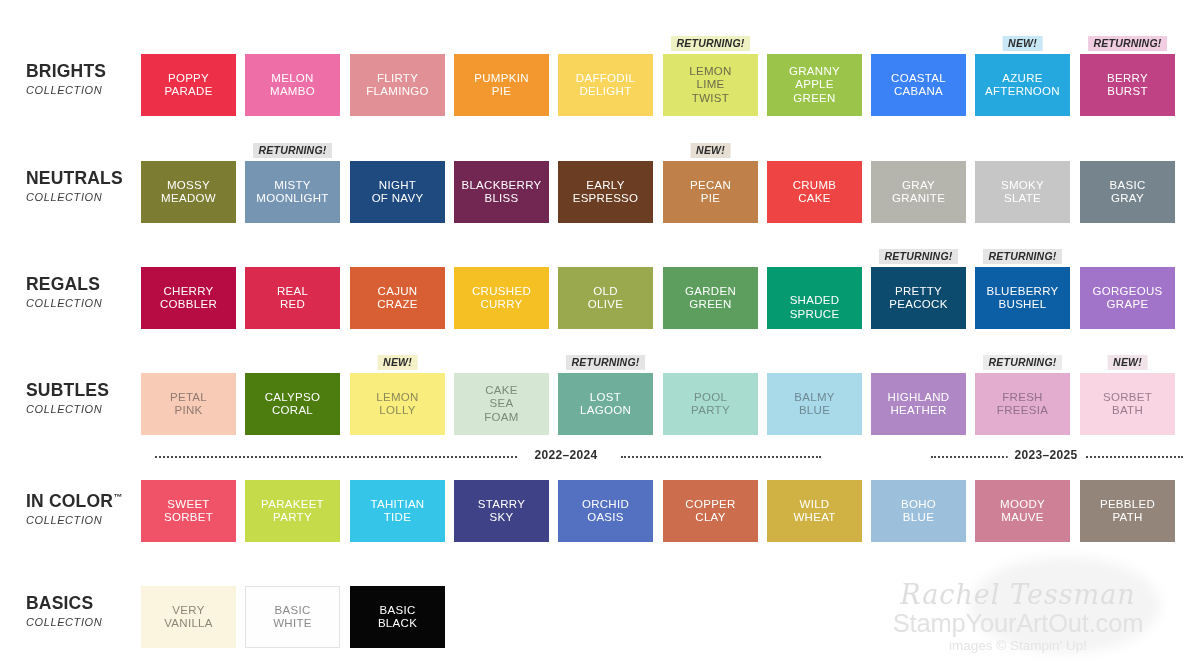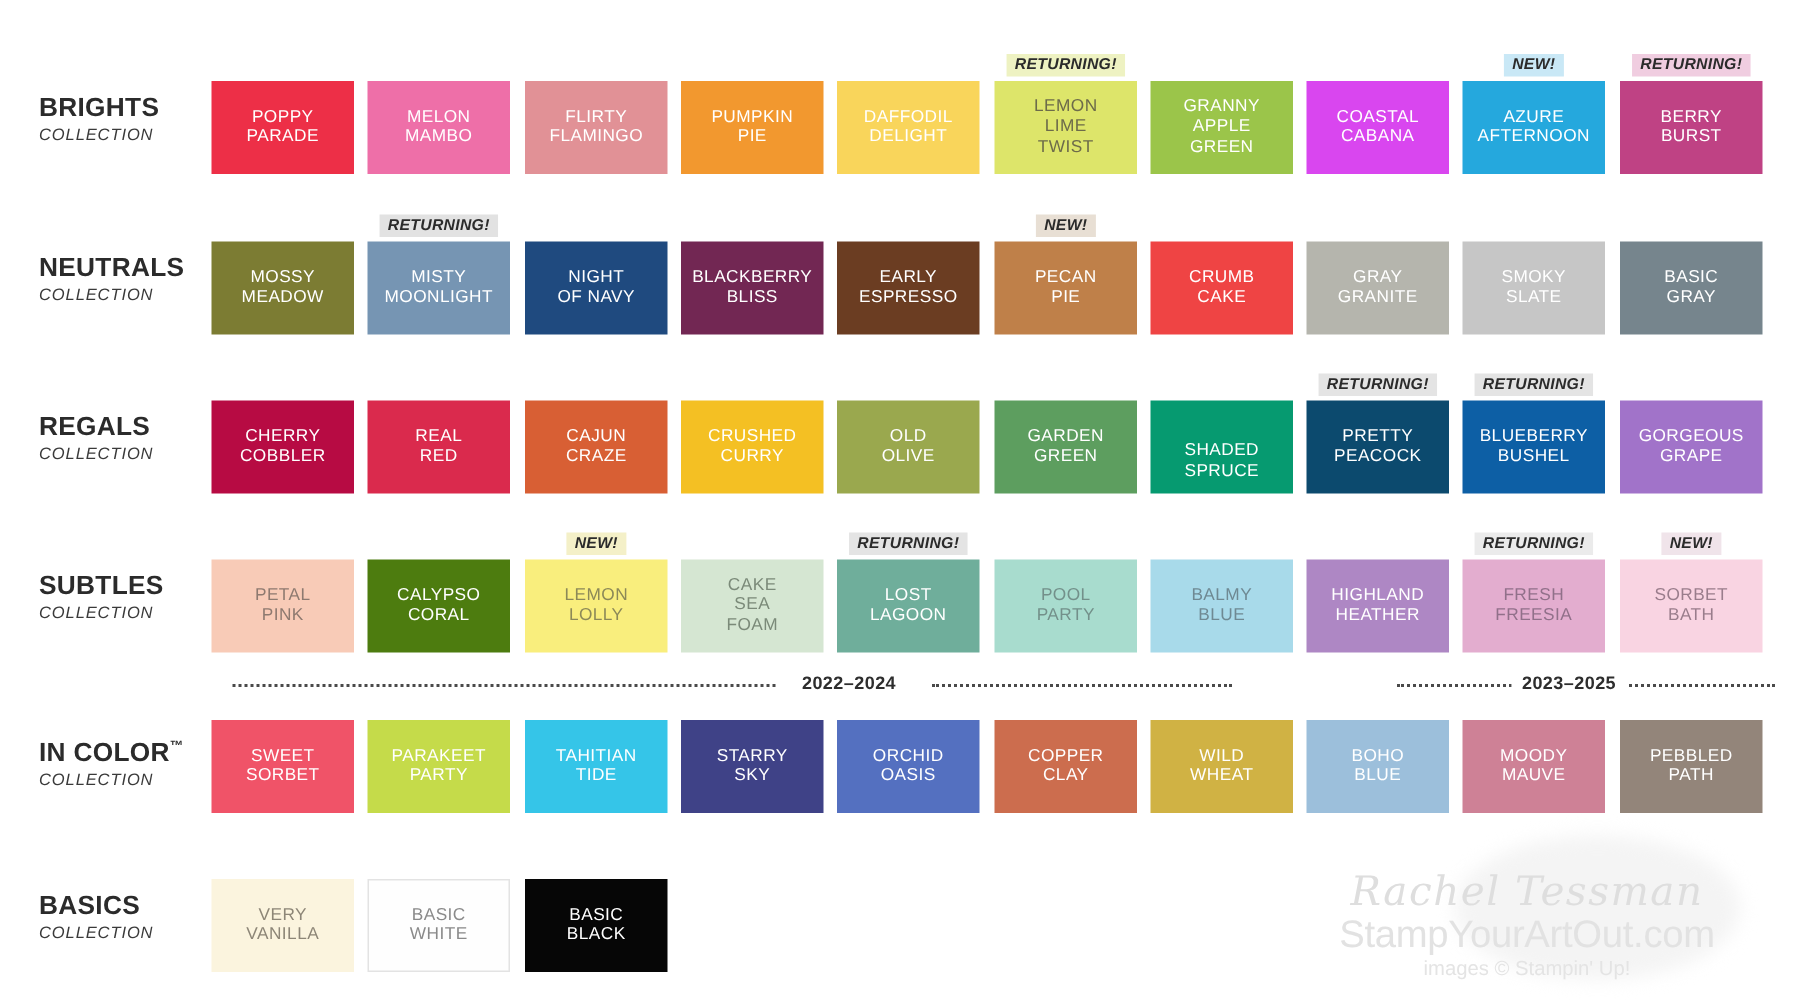--- a/index.html
+++ b/index.html
@@ -228,21 +228,21 @@
           </div>
         </div>
         <div class="cell" style="left: 626px;">
           <div class="swatch" style="background: rgb(155, 197, 74);">
             <div class="swatch-name" style="color: rgb(255, 255, 255);">GRANNY
 APPLE
 GREEN</div>
           </div>
         </div>
         <div class="cell" style="left: 730px;">
-          <div class="swatch" style="background: #d946ef;">
+          <div class="swatch" style="background: #3b82f6;">
             <div class="swatch-name" style="color: rgb(255, 255, 255);">COASTAL
 CABANA</div>
           </div>
         </div>
         <div class="cell" style="left: 834px;">
           <div class="badge" style="background: rgb(201, 232, 246);">NEW!</div>
           <div class="swatch" style="background: rgb(37, 168, 221);">
             <div class="swatch-name" style="color: rgb(255, 255, 255);">AZURE
 AFTERNOON</div>
           </div>

